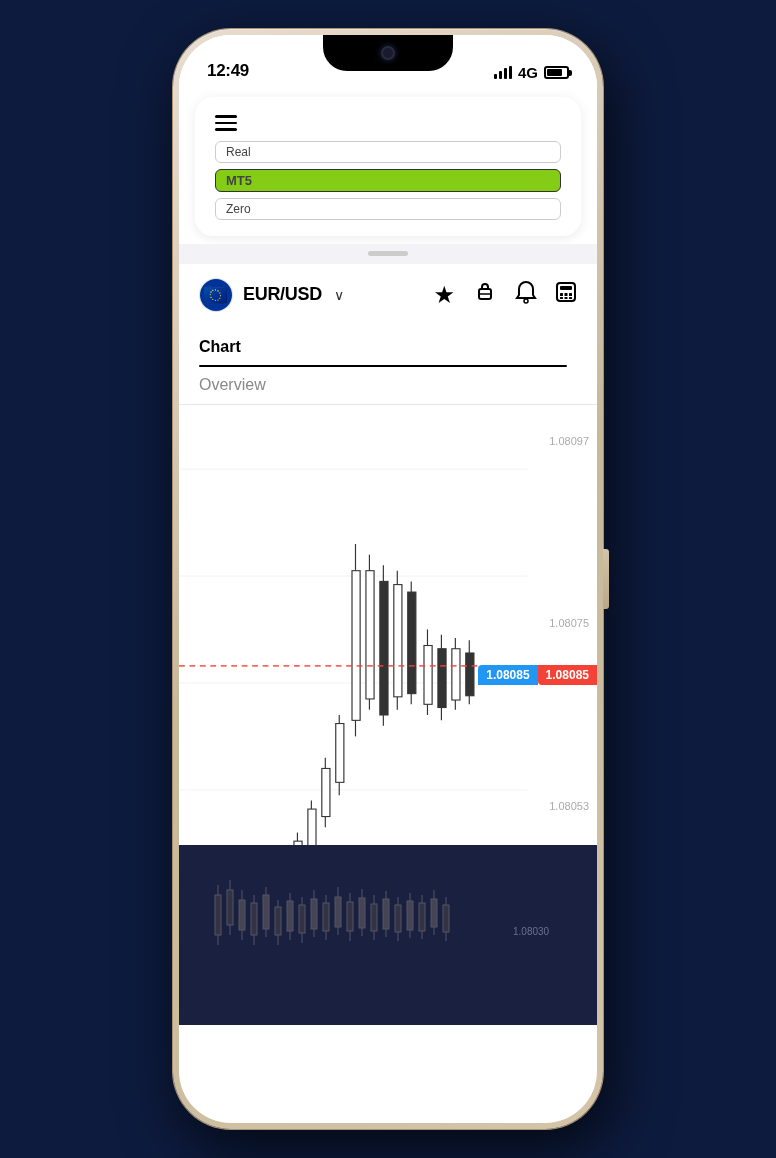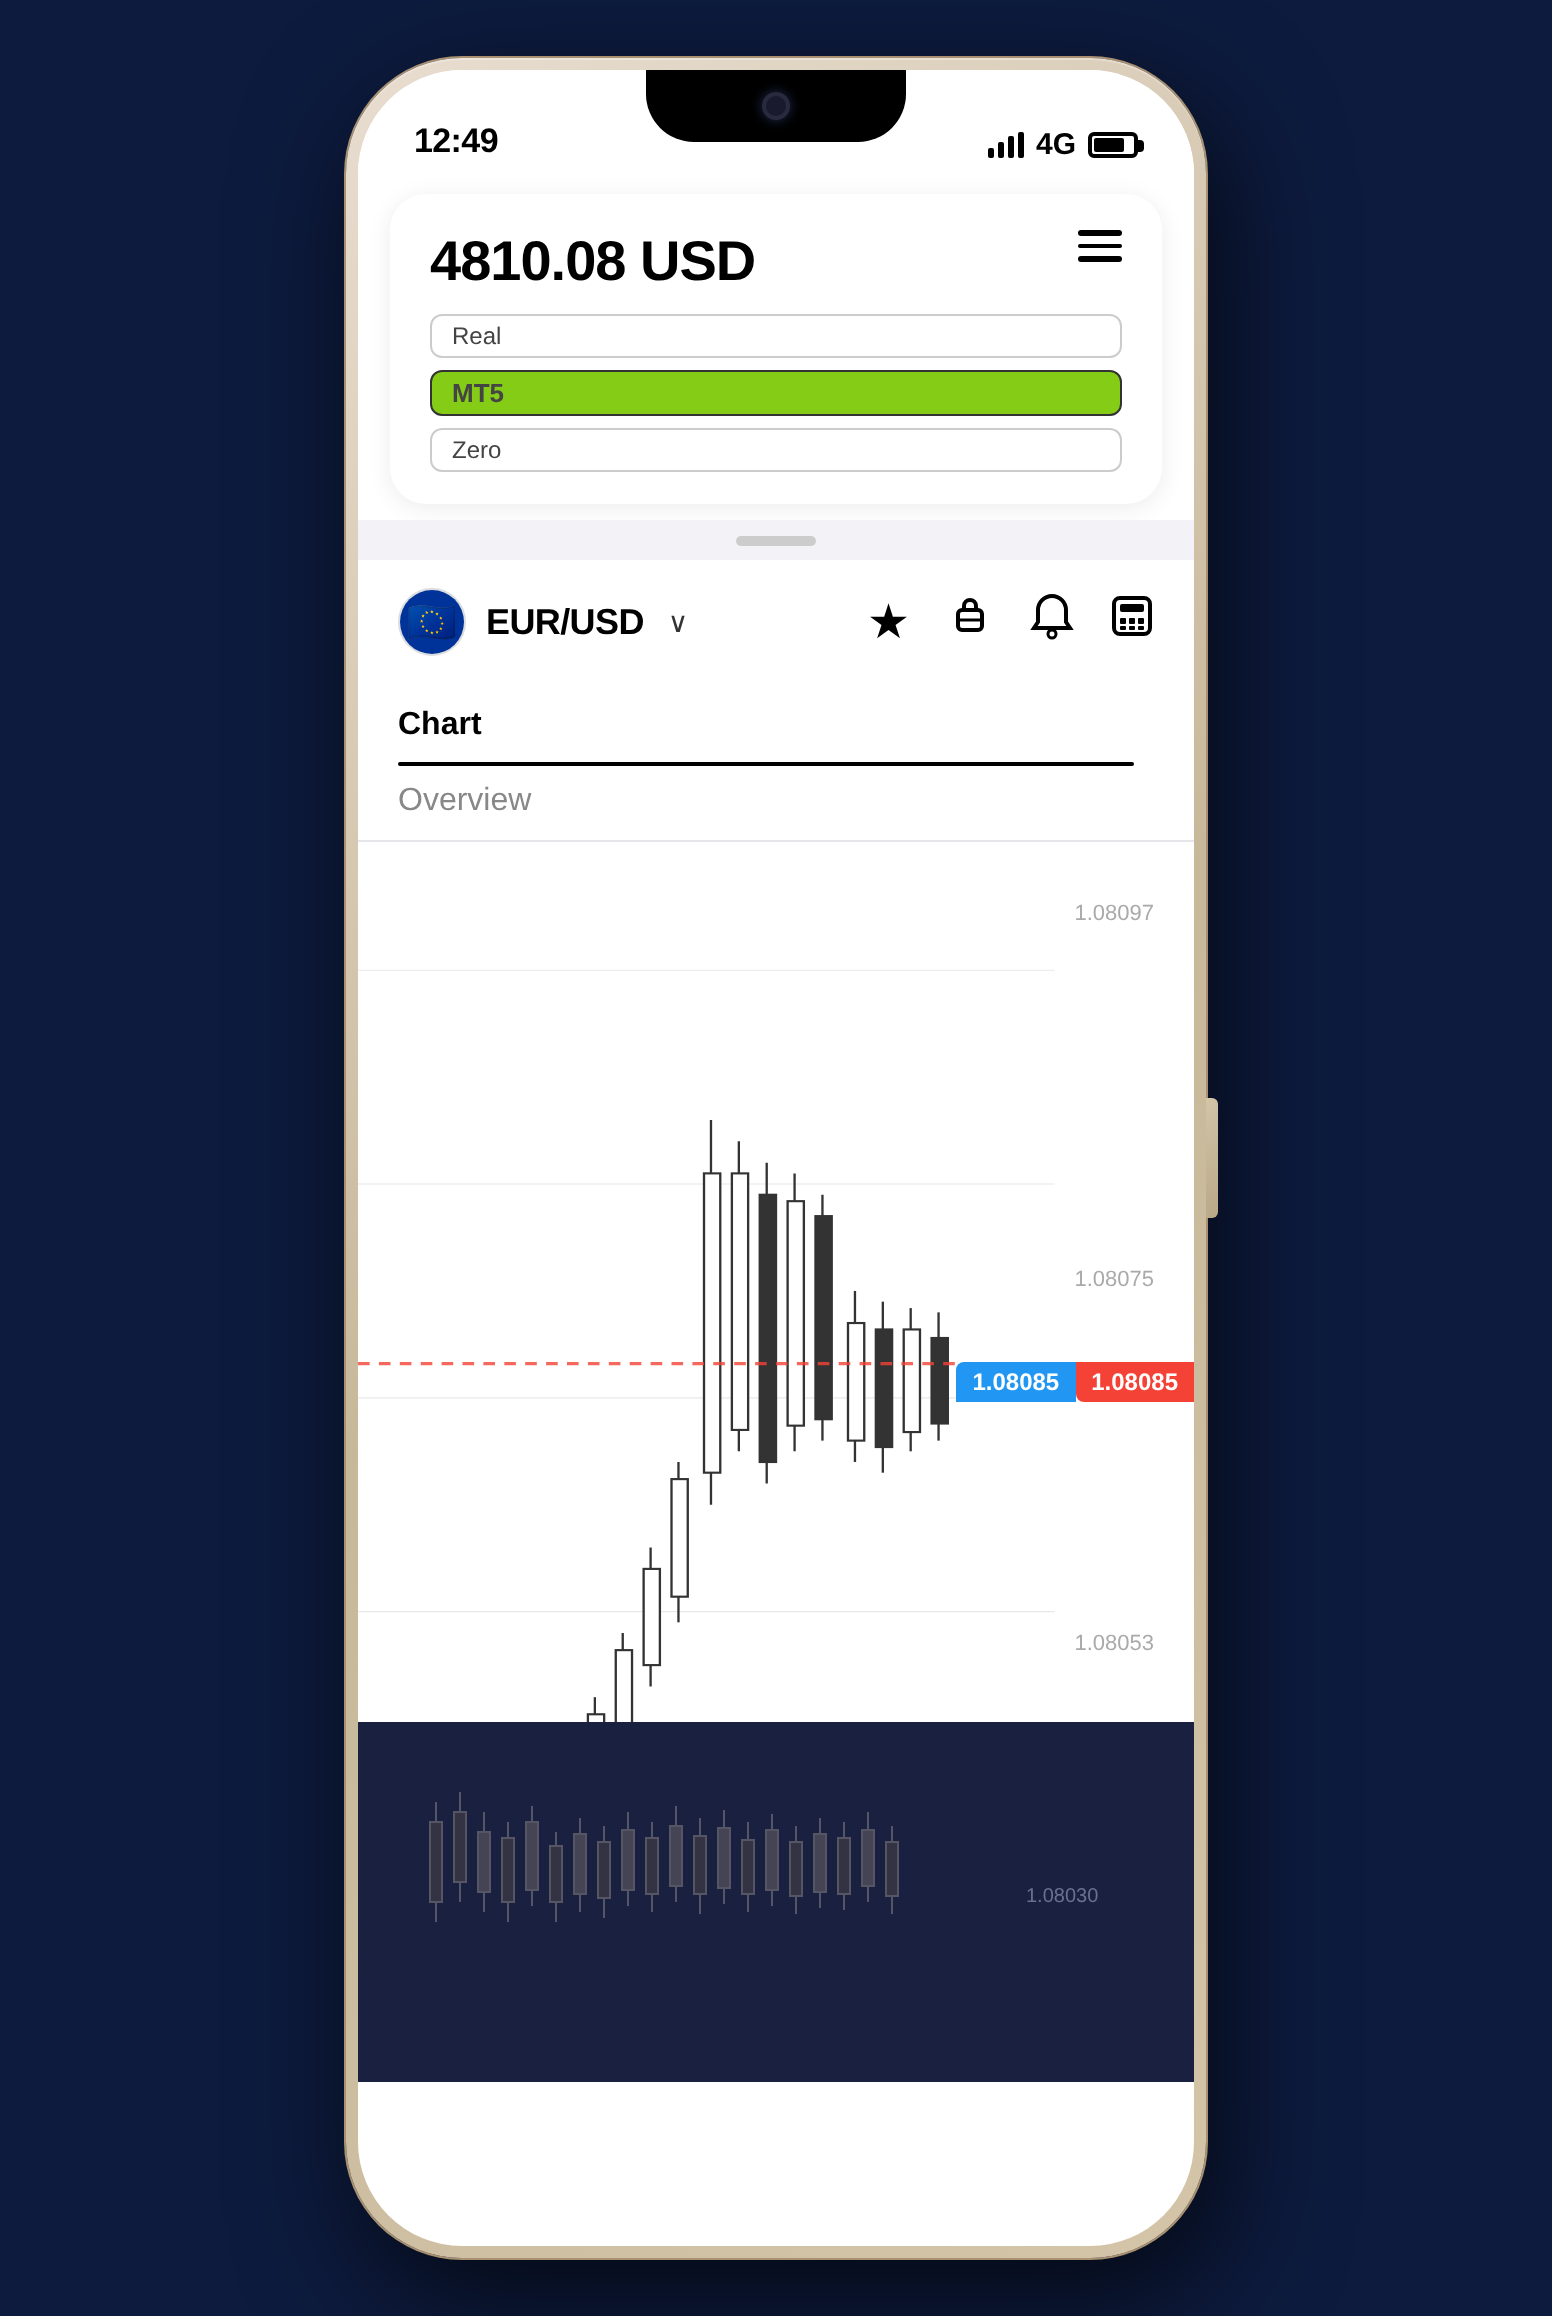--- a/index.html
+++ b/index.html
@@ -326,21 +326,21 @@
     
     .price-labels {
       position: absolute;
       right: 0;
       top: 0;
       bottom: 0;
       width: 72px;
       display: flex;
       flex-direction: column;
       justify-content: space-between;
-      padding: 30px 20px 30px 0;
+      padding: 30px 8px 30px 0;
     }
 
     .price-label {
       font-size: 11px;
       color: #aaa;
       text-align: right;
     }
 
     
     .bid-ask-container {
@@ -412,21 +412,20 @@
         </div>
         <span class="status-4g">4G</span>
         <div class="battery-icon">
           <div class="battery-fill"></div>
         </div>
       </div>
     </div>
 
     <div class="account-card">
       <div class="account-header">
-        <span class="account-balance">4810.08 USD</span>
         <div class="hamburger-icon">
           <div class="hamburger-line"></div>
           <div class="hamburger-line"></div>
           <div class="hamburger-line"></div>
         </div>
       </div>
       <div class="account-tags">
         <span class="tag">Real</span>
         <span class="tag active">MT5</span>
         <span class="tag">Zero</span>

